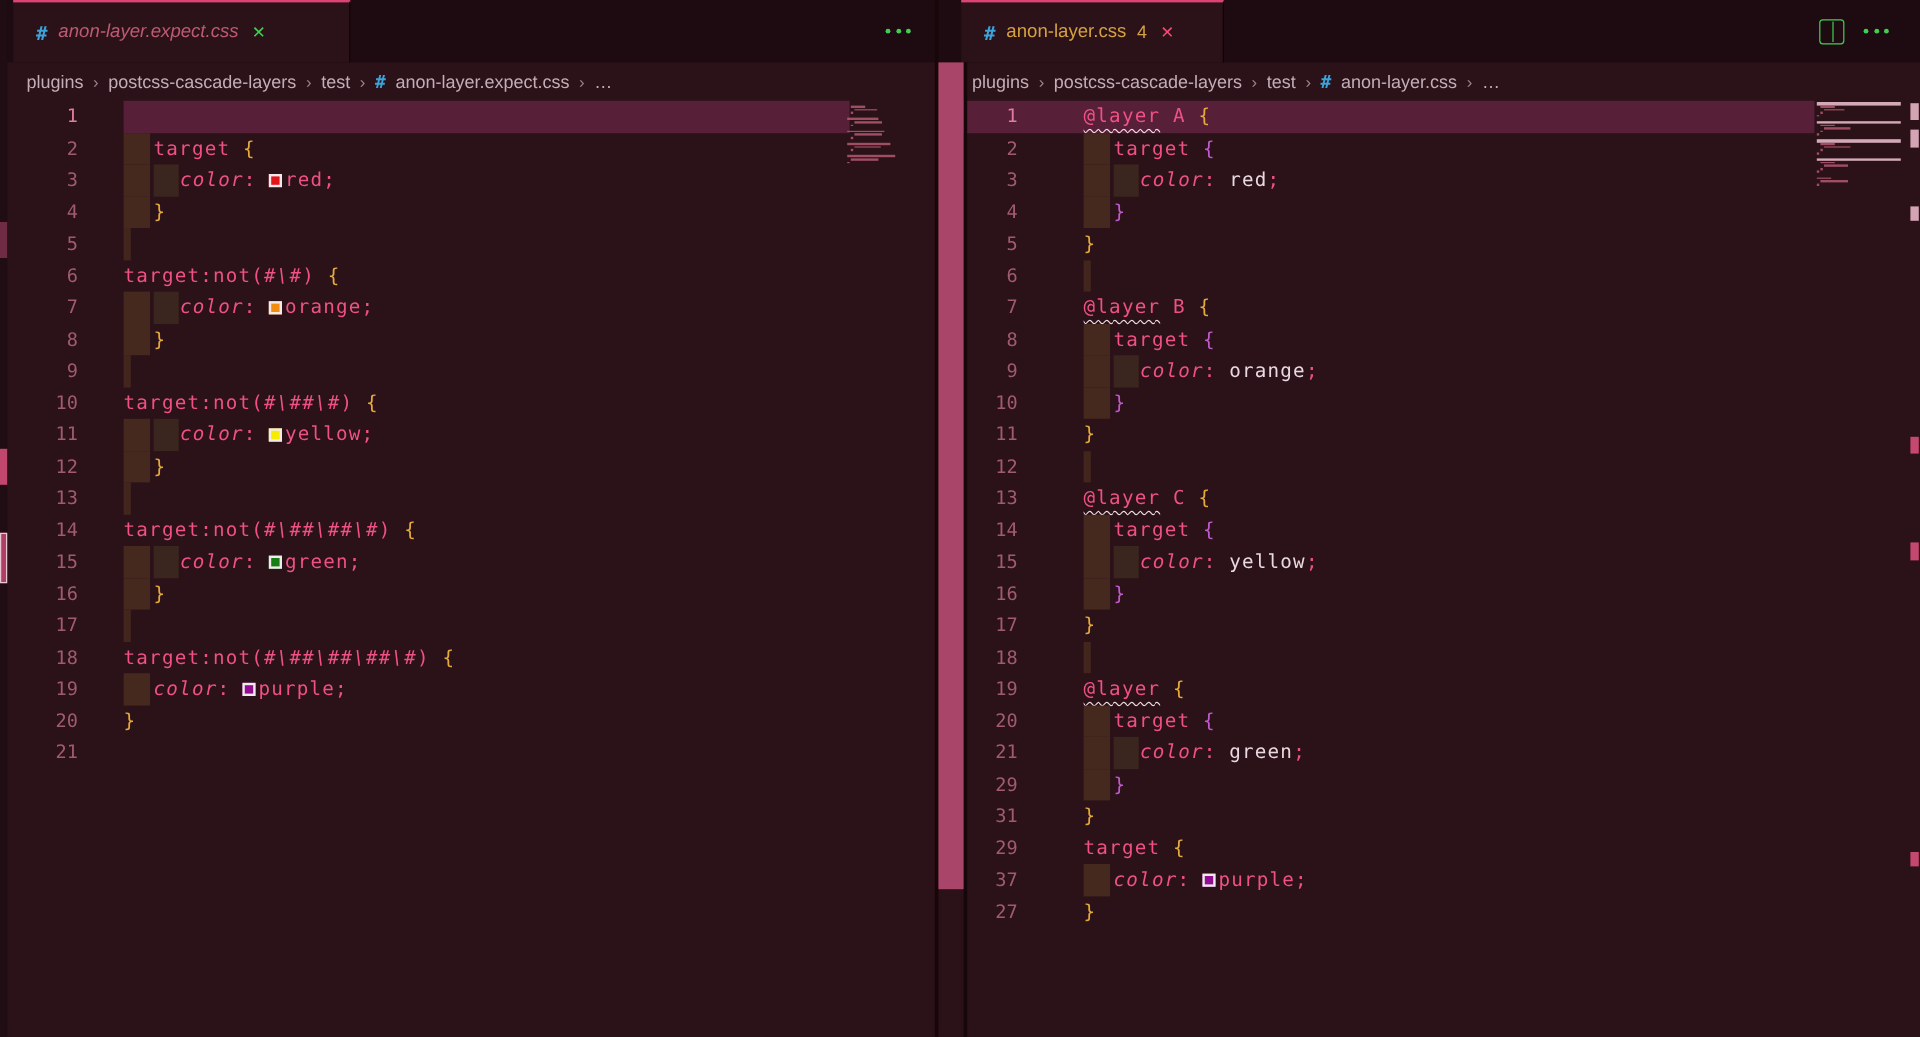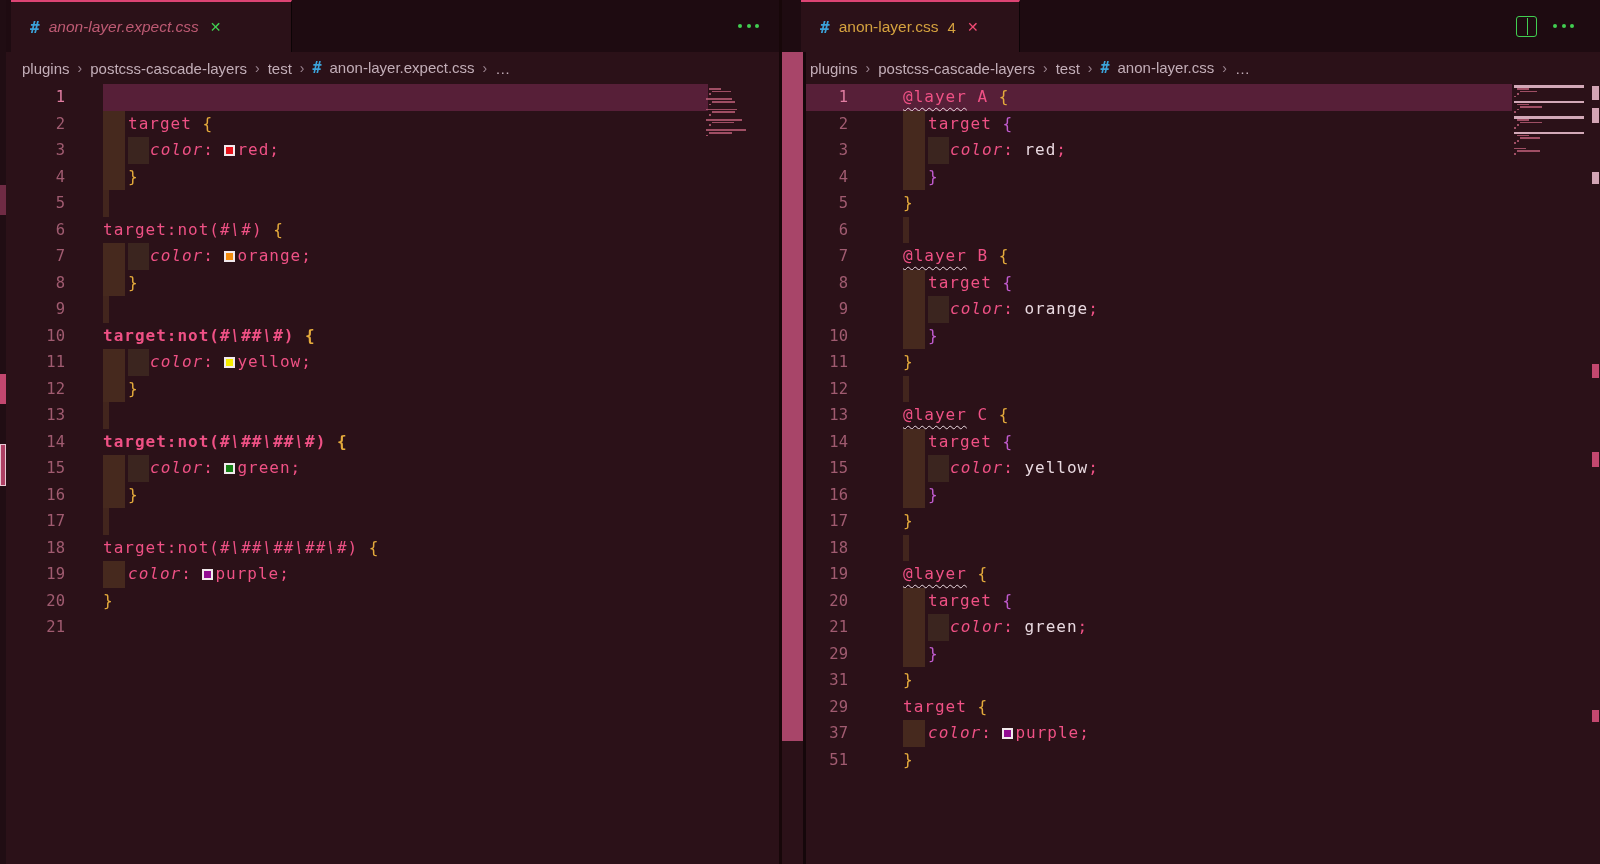--- a/index.html
+++ b/index.html
@@ -164,37 +164,37 @@
       <div class="row">
         <div class="gutter">8</div>
         <div class="lc" style="padding-left: 25px;"><i class="blk blk1"></i><span class="tok tok-b1">}</span></div>
       </div>
       <div class="row">
         <div class="gutter">9</div>
         <div class="lc" style="padding-left: 0px;"><i class="stripblk"></i></div>
       </div>
       <div class="row">
         <div class="gutter">10</div>
-        <div class="lc" style="padding-left: 0px; font-weight: bold;"><span class="tok tok-sel">target:not(</span><span class="tok tok-arg">#\##\#</span><span class="tok tok-sel">) </span><span class="tok tok-b1">{</span></div>
+        <div class="lc" style="padding-left: 0px;"><span class="tok tok-sel">target:not(</span><span class="tok tok-arg">#\##\#</span><span class="tok tok-sel">) </span><span class="tok tok-b1">{</span></div>
       </div>
       <div class="row">
         <div class="gutter">11</div>
         <div class="lc" style="padding-left: 47px;"><i class="blk blk1"></i><i class="blk blk2"></i><span class="tok tok-prop">color</span><span class="tok tok-punct">: </span><span class="sw" style="background: rgb(246, 236, 0);"></span><span class="tok tok-val">yellow</span><span class="tok tok-punct">;</span></div>
       </div>
       <div class="row">
         <div class="gutter">12</div>
         <div class="lc" style="padding-left: 25px;"><i class="blk blk1"></i><span class="tok tok-b1">}</span></div>
       </div>
       <div class="row">
         <div class="gutter">13</div>
         <div class="lc" style="padding-left: 0px;"><i class="stripblk"></i></div>
       </div>
       <div class="row">
         <div class="gutter">14</div>
-        <div class="lc" style="padding-left: 0px; font-weight: bold;"><span class="tok tok-sel">target:not(</span><span class="tok tok-arg">#\##\##\#</span><span class="tok tok-sel">) </span><span class="tok tok-b1">{</span></div>
+        <div class="lc" style="padding-left: 0px;"><span class="tok tok-sel">target:not(</span><span class="tok tok-arg">#\##\##\#</span><span class="tok tok-sel">) </span><span class="tok tok-b1">{</span></div>
       </div>
       <div class="row">
         <div class="gutter">15</div>
         <div class="lc" style="padding-left: 47px;"><i class="blk blk1"></i><i class="blk blk2"></i><span class="tok tok-prop">color</span><span class="tok tok-punct">: </span><span class="sw" style="background: rgb(21, 127, 21);"></span><span class="tok tok-val">green</span><span class="tok tok-punct">;</span></div>
       </div>
       <div class="row">
         <div class="gutter">16</div>
         <div class="lc" style="padding-left: 25px;"><i class="blk blk1"></i><span class="tok tok-b1">}</span></div>
       </div>
       <div class="row">
@@ -396,21 +396,21 @@
       </div>
       <div class="row">
         <div class="gutter">29</div>
         <div class="lc" style="padding-left: 0px;"><span class="tok tok-sel">target </span><span class="tok tok-b1">{</span></div>
       </div>
       <div class="row">
         <div class="gutter">37</div>
         <div class="lc" style="padding-left: 25px;"><i class="blk blk1"></i><span class="tok tok-prop">color</span><span class="tok tok-punct">: </span><span class="sw" style="background: rgb(147, 13, 147);"></span><span class="tok tok-val">purple</span><span class="tok tok-punct">;</span></div>
       </div>
       <div class="row">
-        <div class="gutter">51</div>
+        <div class="gutter">27</div>
         <div class="lc" style="padding-left: 0px;"><span class="tok tok-b1">}</span></div>
       </div>
     </div>
   <div class="minimap">
       <div class="mm-line">
         <div class="mm-warn"></div>
       </div>
       <div class="mm-line">
         <div class="mm-bar" style="left: 3px; width: 12.4px;"></div>
       </div>

